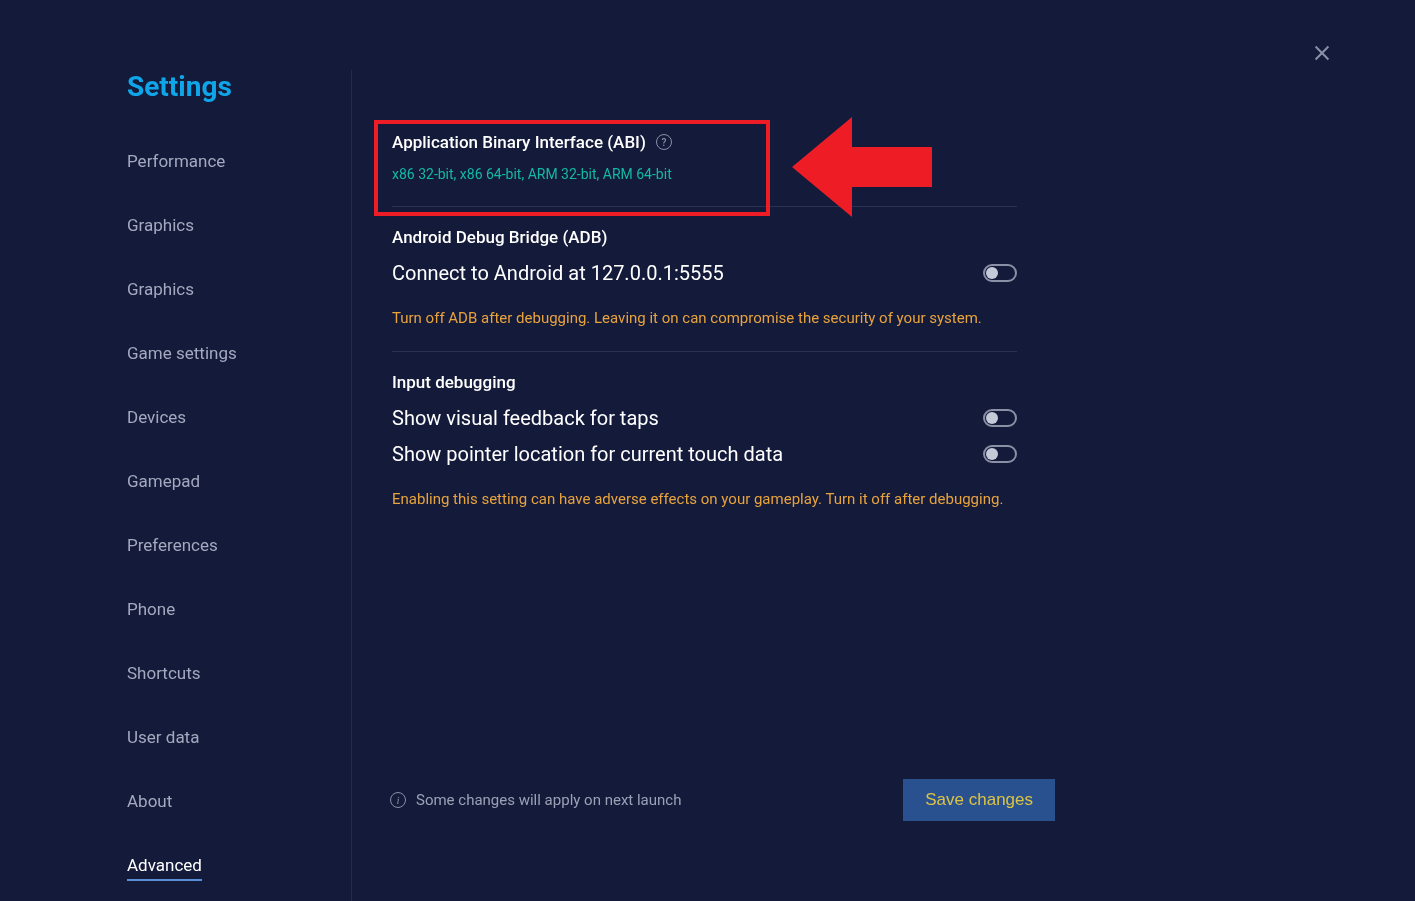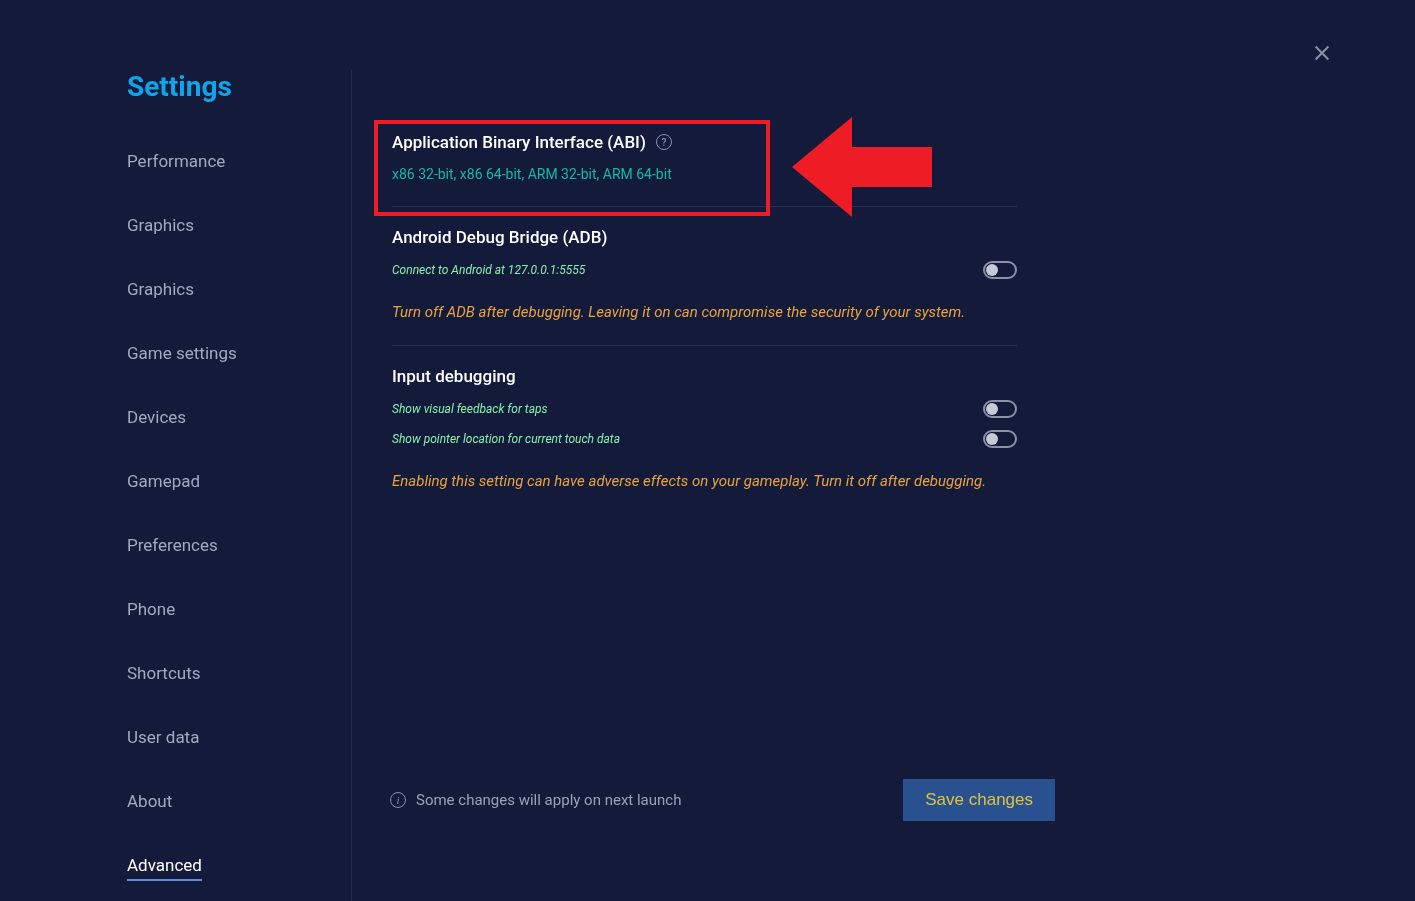--- a/index.html
+++ b/index.html
@@ -80,29 +80,27 @@
     color: #14b8a6;
     font-size: 14px;
   }
   .setting-row {
     display: flex;
     justify-content: space-between;
     align-items: center;
     margin-bottom: 12px;
   }
   .setting-label {
-    color: #86efac;
-    font-size: 12px;
-    font-style: italic;
+    color: #ffffff;
+    font-size: 20px;
   }
   .warning-text {
     color: #e8a33d;
     font-size: 15px;
     margin-top: 24px;
-    font-style: italic;
   }
   .toggle {
     width: 34px;
     height: 18px;
     background-color: transparent;
     border: 2px solid #8a90a5;
     border-radius: 12px;
     position: relative;
     cursor: pointer;
   }

